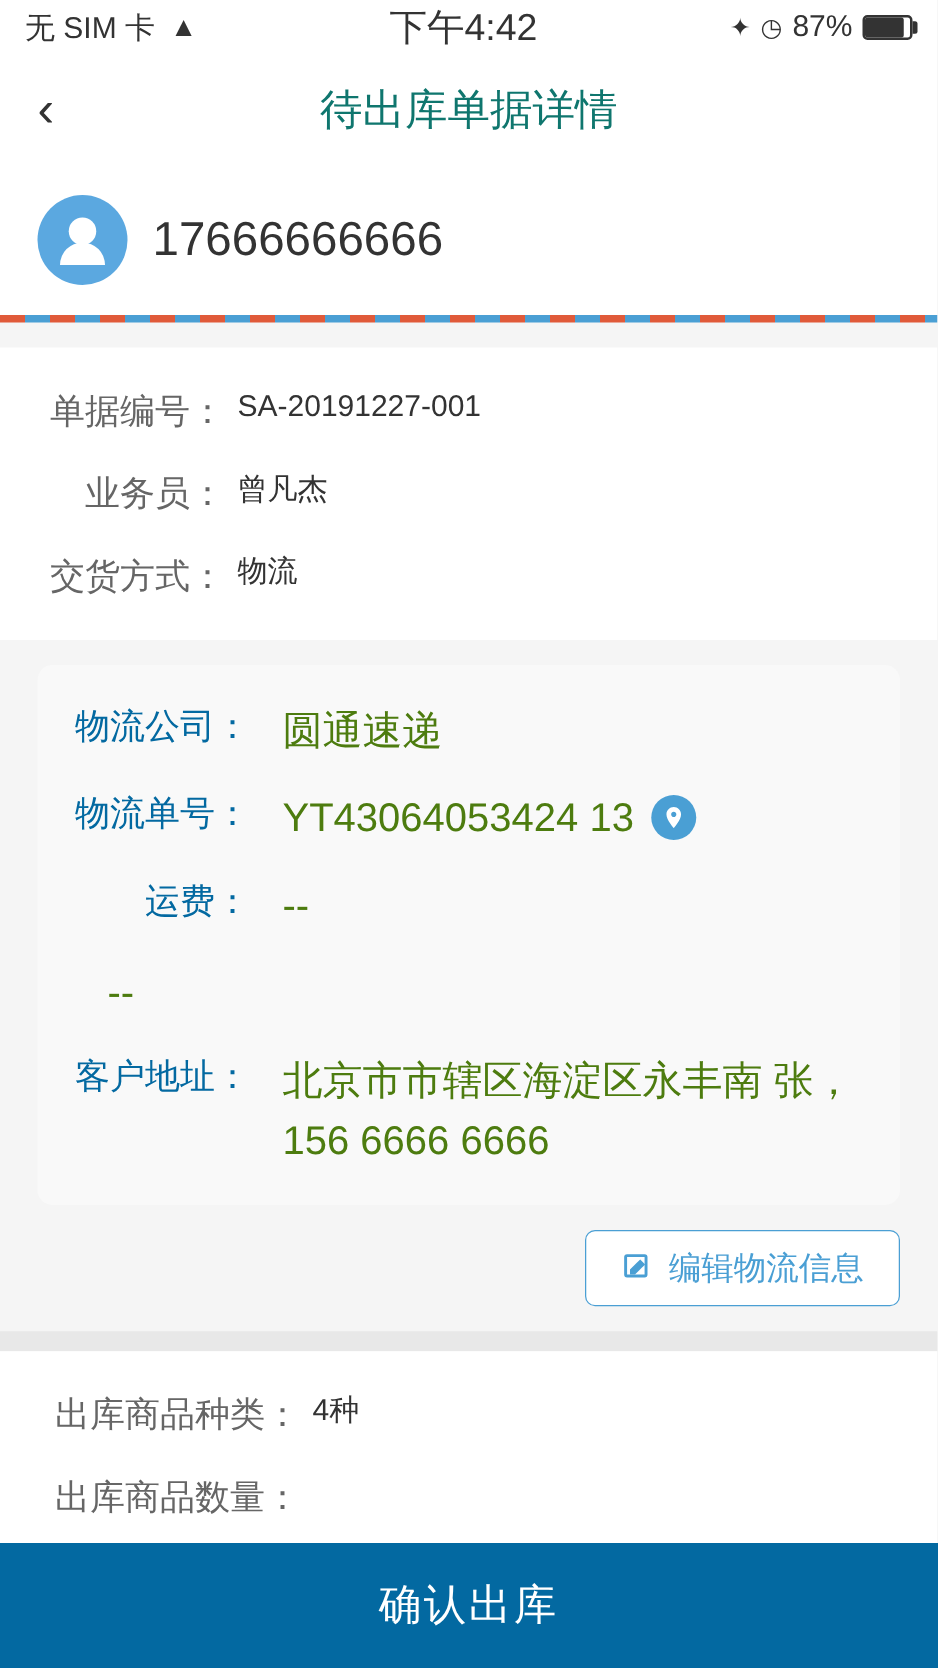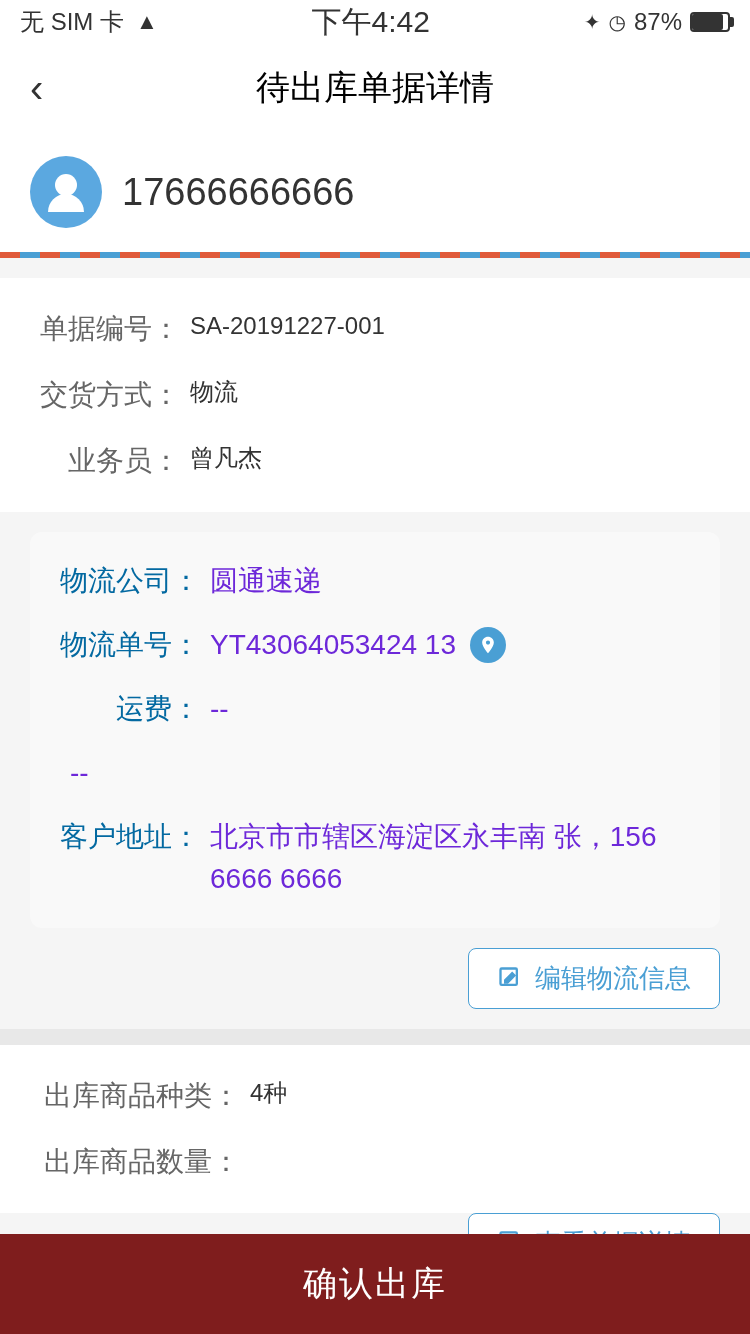--- a/index.html
+++ b/index.html
@@ -58,21 +58,21 @@
       cursor: pointer;
       font-weight: 300;
       line-height: 1;
     }
     .nav-title {
       position: absolute;
       left: 50%;
       transform: translateX(-50%);
       font-size: 34px;
       font-weight: 500;
-      color: #000000;
+      color: #0f766e;
     }
 
     
     .dashed-divider {
       height: 6px;
       background: repeating-linear-gradient(
         90deg,
         #e05a3a 0px, #e05a3a 20px,
         #4a9fd4 20px, #4a9fd4 40px
       );
@@ -158,24 +158,24 @@
     }
     .logistics-row:last-child { margin-bottom: 0; }
     .logistics-label {
       color: #0369a1;
       font-size: 28px;
       min-width: 140px;
       text-align: right;
       flex-shrink: 0;
     }
     .logistics-value {
-      color: #6d28d9;
-      font-size: 28px;
+      color: #4d7c0f;
+      font-size: 32px;
       flex: 1;
-      margin-left: 10px;
+      margin-left: 26px;
       display: flex;
       align-items: center;
       gap: 14px;
       flex-wrap: wrap;
     }
     .track-icon {
       width: 36px; height: 36px;
       background: #4a9fd4;
       border-radius: 50%;
       display: inline-flex;
@@ -243,21 +243,21 @@
     .confirm-btn-wrapper {
       position: fixed;
       bottom: 0;
       left: 0;
       width: 750px;
       background: #4a9fd4;
     }
     .confirm-btn {
       width: 100%;
       height: 100px;
-      background: #7f1d1d;
+      background: #0369a1;
       color: #fff;
       font-size: 34px;
       font-weight: 500;
       border: none;
       cursor: pointer;
       letter-spacing: 2px;
     }
   </style>
 </head>
 <body>
@@ -294,26 +294,26 @@
 </div>
 
 <div class="dashed-divider"></div>
 
 <div class="info-section">
   <div class="info-row">
     <span class="info-label">单据编号：</span>
     <span class="info-value">SA-20191227-001</span>
   </div>
   <div class="info-row">
+    <span class="info-label">业务员：</span>
+    <span class="info-value">曾凡杰</span>
+  </div>
+  <div class="info-row">
     <span class="info-label">交货方式：</span>
     <span class="info-value">物流</span>
-  </div>
-  <div class="info-row">
-    <span class="info-label">业务员：</span>
-    <span class="info-value">曾凡杰</span>
   </div>
 </div>
 
 <div class="logistics-card">
   <div class="logistics-row">
     <span class="logistics-label">物流公司：</span>
     <span class="logistics-value">圆通速递</span>
   </div>
   <div class="logistics-row">
     <span class="logistics-label">物流单号：</span>

